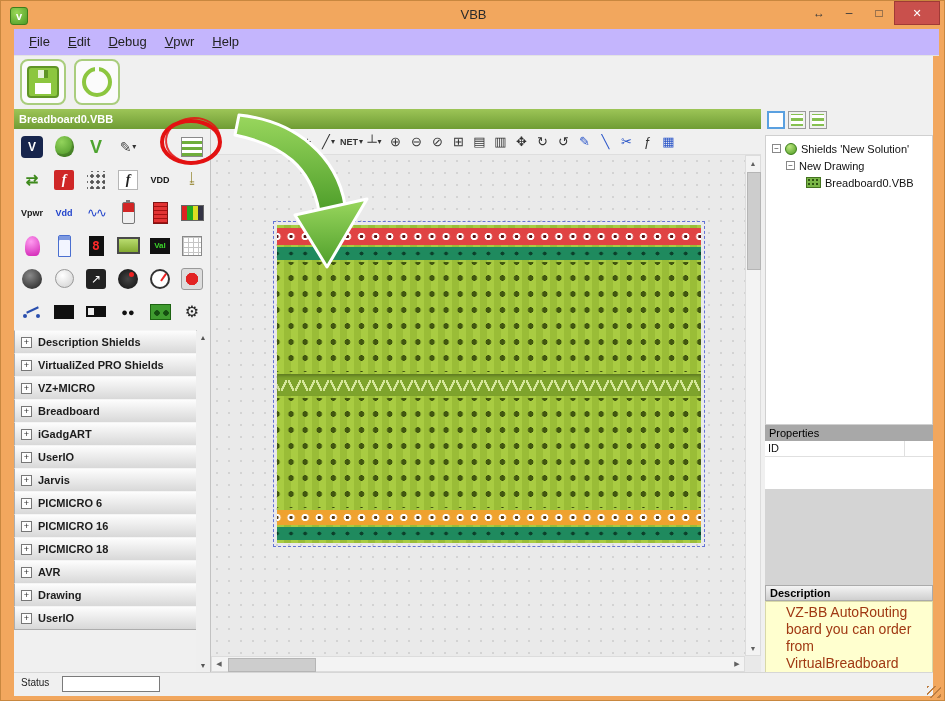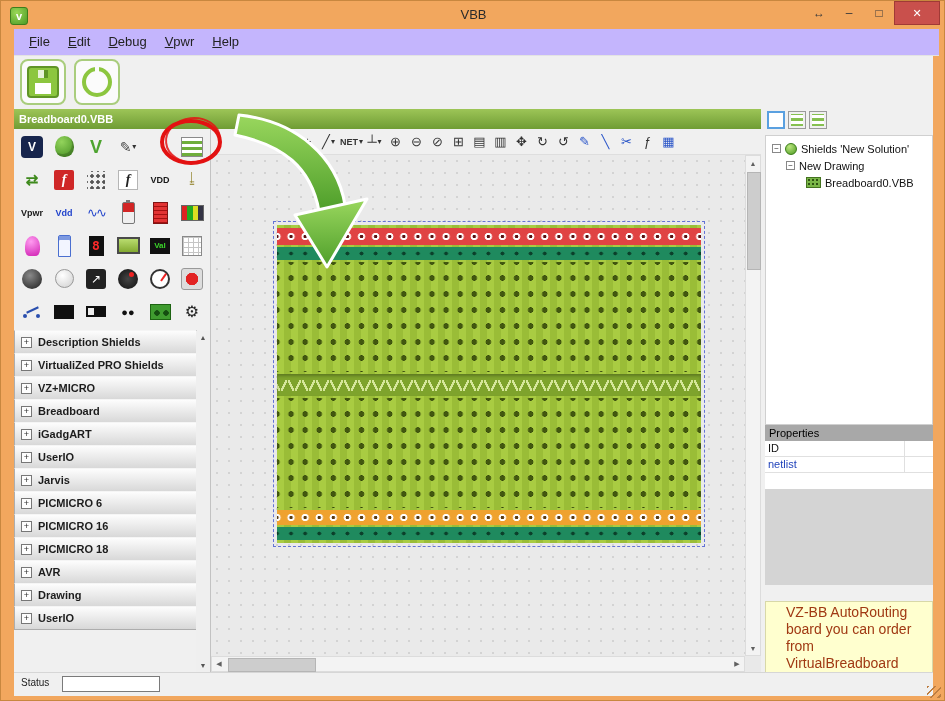--- a/index.html
+++ b/index.html
@@ -491,27 +491,24 @@
         <span>Breadboard0.VBB</span>
       </div>
     </div>
 
     <div class="props-header">Properties</div>
     <div class="props-grid">
       <div class="prow">
         <div class="pname">ID</div>
         <div class="pval"></div>
       </div>
-      <div class="prow">
-        <div class="pname link">netlist</div>
-        <div class="pval"></div>
-      </div>
     </div>
     <div class="props-filler"></div>
 
+    <div class="desc-header">Description</div>
     <div class="desc-body">VZ-BB AutoRouting board you can order from VirtualBreadboard PC</div>
   </div>
 
   <div class="statusbar">
     <span class="status-label">Status</span>
     <input class="status-input" value="" style="">
   </div>
 </div>
 
 <div class="grip"></div>

